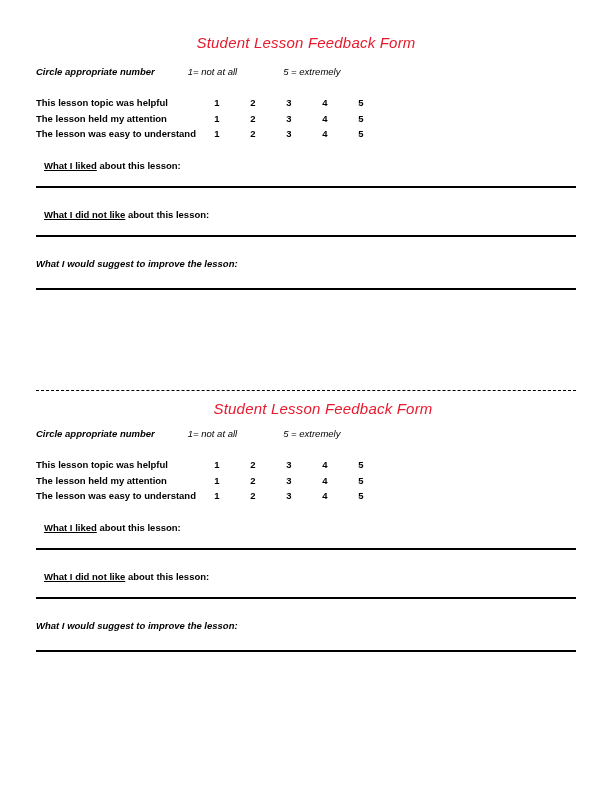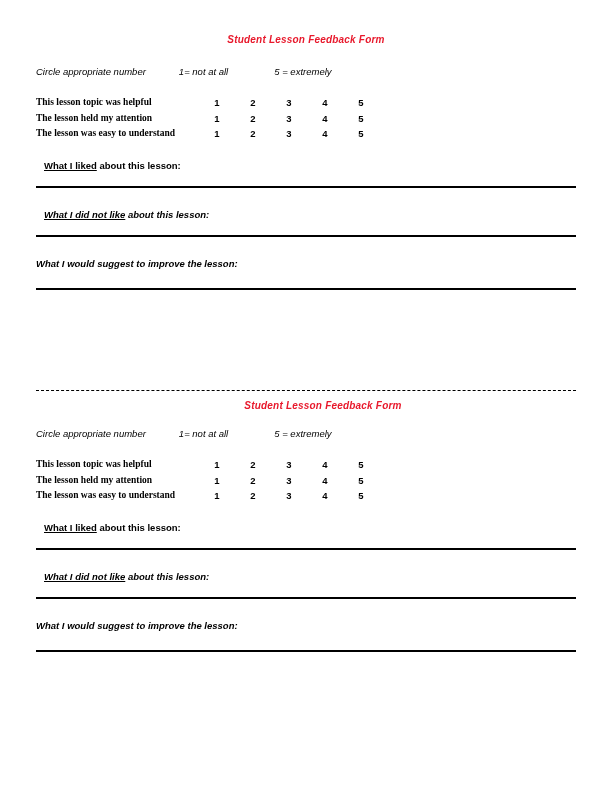--- a/index.html
+++ b/index.html
@@ -24,63 +24,62 @@
     width: 612px;
   }
   .form-1 { top: 0px; }
   .form-2 { top: 362px; }
 
   .title {
     position: absolute;
     top: 34px;
     width: 612px;
     text-align: center;
-    font-size: 10px;
-    font-weight: bold;
+    font-size: 15px;
+    font-weight: normal;
     font-style: italic;
     color: #e8192c;
     letter-spacing: 0.2px;
   }
   .form-2 .title {
     top: 38px;
     padding-left: 34px;
     box-sizing: border-box;
   }
 
   .instructions {
     position: absolute;
     top: 66px;
     left: 36px;
     width: 540px;
     font-size: 9.5px;
     font-style: italic;
     white-space: nowrap;
   }
-  .instructions .seg-a { display: inline-block; }
+  .instructions .seg-a { display: inline-block; font-weight: bold; }
   .instructions .seg-b { display: inline-block; margin-left: 33px; }
   .instructions .seg-c { display: inline-block; margin-left: 46px; }
 
   .ratings {
     position: absolute;
     top: 97px;
     left: 36px;
     width: 540px;
   }
   .rating-row {
     position: relative;
     height: 15.5px;
     font-size: 9.5px;
     font-weight: bold;
     white-space: nowrap;
   }
   .rating-label {
     position: absolute;
     left: 0;
     top: 0;
-    font-family: Liberation Serif, serif;
   }
   .scale-num {
     position: absolute;
     top: 0;
     width: 12px;
     text-align: center;
     font-weight: bold;
   }
   .scale-num.n0 { left: 175px; }
   .scale-num.n1 { left: 211px; }
@@ -93,21 +92,21 @@
     left: 36px;
     font-size: 9.5px;
     font-weight: bold;
     white-space: nowrap;
   }
   .prompt .lead {
     text-decoration: underline;
     margin-left: 8px;
   }
   .prompt-1 { top: 160px; }
-  .prompt-2 { top: 209px; font-style: italic; }
+  .prompt-2 { top: 209px; }
   .prompt-3 { top: 258px; font-style: italic; }
 
   .answer-rule {
     position: absolute;
     left: 36px;
     width: 540px;
     height: 0;
     border-top: 2.2px solid #000000;
   }
   .rule-1 { top: 186px; }

